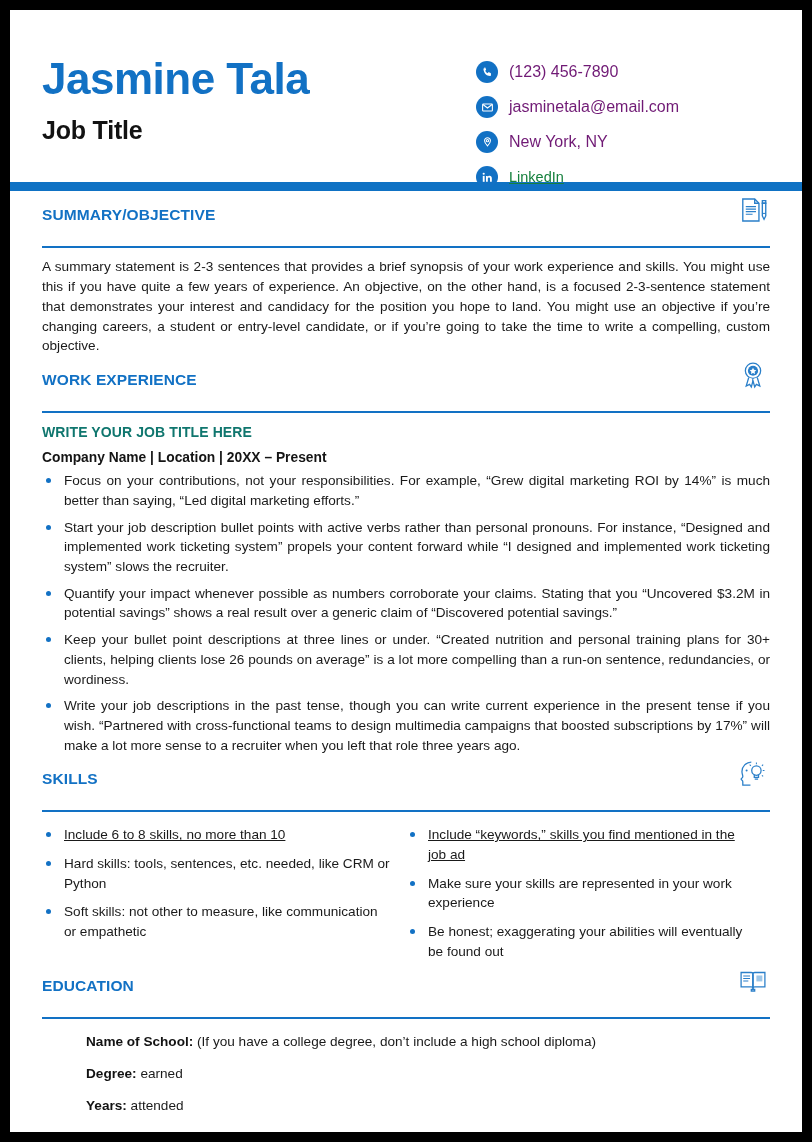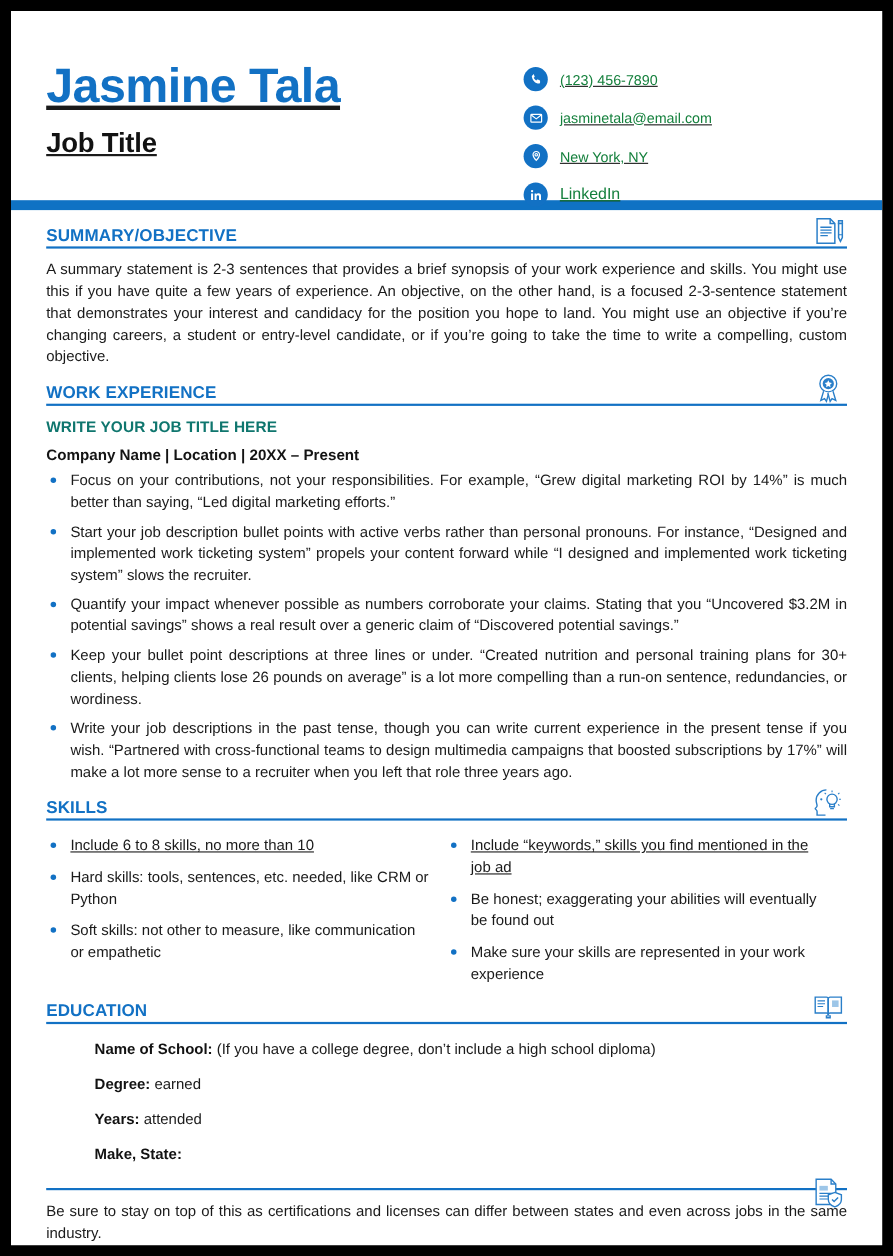--- a/index.html
+++ b/index.html
@@ -32,21 +32,20 @@
     padding: 0;
   }
 
   
   .header {
     display: flex;
     align-items: flex-start;
     justify-content: space-between;
     padding: 34px 36px 0 32px;
     height: 168px;
-    text-decoration: underline;
   }
 
   .identity { padding-top: 12px; }
 
   .name {
     font-size: 44px;
     font-weight: bold;
     color: #1271c4;
     letter-spacing: -0.5px;
     line-height: 1.05;
@@ -79,22 +78,22 @@
     background: #1271c4;
     display: flex;
     align-items: center;
     justify-content: center;
     margin-right: 11px;
     flex: 0 0 auto;
   }
   .cicon svg { display: block; }
 
   .contact-text {
-    font-size: 13px;
-    color: #15803d;
+    font-size: 16px;
+    color: #701a75;
     white-space: nowrap;
   }
   .contact-link {
     font-size: 14.5px;
     color: #15803d;
     text-decoration: underline;
     white-space: nowrap;
     cursor: pointer;
   }
 
@@ -113,21 +112,21 @@
   .section-head {
     position: relative;
     padding-top: 15px;
   }
 
   .section-title {
     font-size: 15.5px;
     font-weight: bold;
     color: #1271c4;
     letter-spacing: 0.1px;
-    padding-bottom: 0;
+    padding-bottom: 22px;
   }
 
   .rule {
     height: 2px;
     background: #1271c4;
     width: 100%;
   }
 
   .sec-icon {
     position: absolute;
@@ -341,22 +340,22 @@
           <div class="skills-col">
             <ul class="bullets">
               <li>Include 6 to 8 skills, no more than 10</li>
               <li>Hard skills: tools, sentences, etc. needed, like CRM or Python</li>
               <li>Soft skills: not other to measure, like communication or empathetic</li>
             </ul>
           </div>
           <div class="skills-col">
             <ul class="bullets">
               <li>Include “keywords,” skills you find mentioned in the job ad</li>
+              <li>Make sure your skills are represented in your work experience</li>
               <li>Be honest; exaggerating your abilities will eventually be found out</li>
-              <li>Make sure your skills are represented in your work experience</li>
             </ul>
           </div>
         </div>
       </div>
 
       <div class="section">
         <div class="section-head">
           <span class="sec-icon">
             <svg viewBox="0 0 40 40" fill="none" stroke="#2a7fc9" stroke-width="1.5">
               <path d="M6 10h12c1.1 0 2 .9 2 2v17c0-1.1-.9-2-2-2H6z" fill="#fff"></path>

